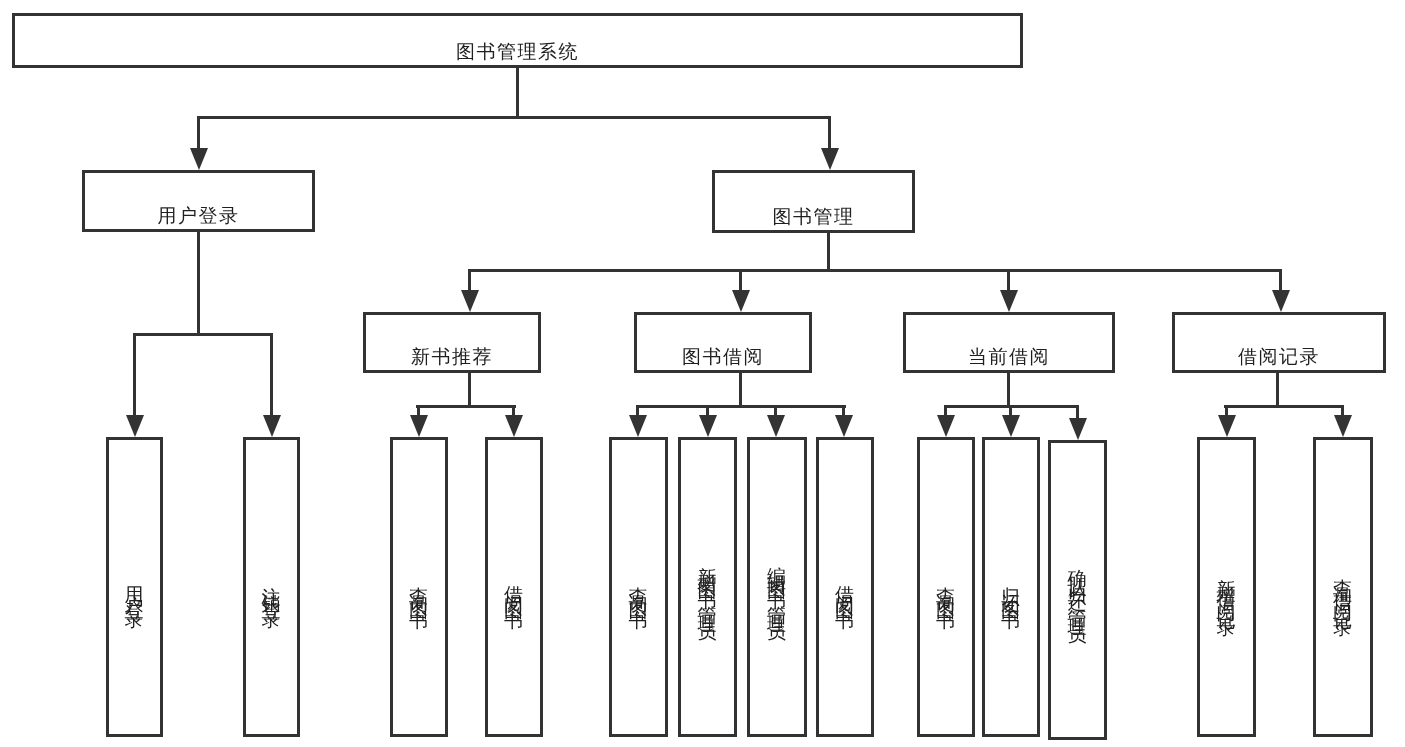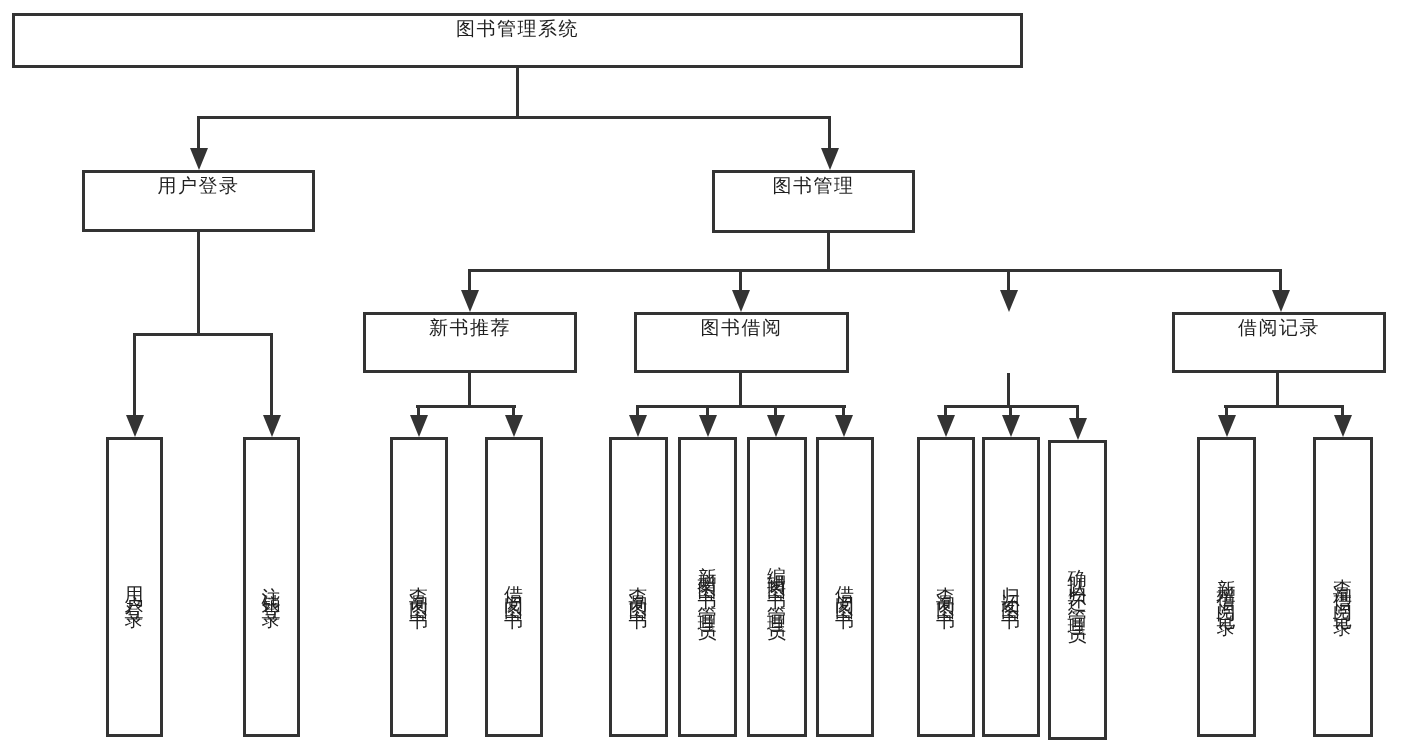--- a/index.html
+++ b/index.html
@@ -4,21 +4,21 @@
 <style>
   :root { --line:#333333; --text:#1f1f1f; }
   html,body{margin:0;padding:0;background:#ffffff;}
   .canvas{
     position:relative;width:1405px;height:747px;background:#ffffff;
     font-family:"DejaVu Sans","Liberation Sans",sans-serif;color:var(--text);
     overflow:hidden;
   }
   .hbox{
     position:absolute;box-sizing:border-box;border:3px solid var(--line);
-    background:#ffffff;display:flex;align-items:flex-start;justify-content:center;
+    background:#ffffff;display:flex;align-items:flex-end;justify-content:center;
     font-size:19px;letter-spacing:1.5px;
   }
   .vbox{
     position:absolute;box-sizing:border-box;border:3px solid var(--line);
     background:#ffffff;display:flex;align-items:center;justify-content:center;
     top:437px;height:300px;
   }
   .vbox .vtext{
     writing-mode:vertical-rl;text-orientation:mixed;
     font-size:19px;line-height:1;letter-spacing:8px;white-space:nowrap;
@@ -62,25 +62,28 @@
   <div class="ar" style="left:133px;top:334px;height:81px"></div>
   <div class="ar" style="left:270px;top:334px;height:81px"></div>
 
   <div class="vl" style="left:827px;top:233px;height:38px"></div>
   <div class="hl" style="left:468px;top:269px;width:814px"></div>
   <div class="ar" style="left:468px;top:271px;height:19px"></div>
   <div class="ar" style="left:739px;top:271px;height:19px"></div>
   <div class="ar" style="left:1007px;top:271px;height:19px"></div>
   <div class="ar" style="left:1279px;top:271px;height:19px"></div>
 
-  <div class="hbox" style="left:363px;top:312px;width:214px;height:61px">
+  <div class="hbox" style="left:363px;top:312px;width:178px;height:61px">
     <span>新书推荐</span>
   </div>
-  <div class="hbox" style="left:634px;top:312px;width:215px;height:61px">
+  <div class="hbox" style="left:634px;top:312px;width:178px;height:61px">
     <span>图书借阅</span>
+  </div>
+  <div class="hbox" style="left:903px;top:312px;width:212px;height:61px">
+    <span>当前借阅</span>
   </div>
   <div class="hbox" style="left:1172px;top:312px;width:214px;height:61px">
     <span>借阅记录</span>
   </div>
 
   <div class="vl" style="left:468px;top:373px;height:34px"></div>
   <div class="hl" style="left:416px;top:405px;width:100px"></div>
   <div class="ar" style="left:417px;top:407px;height:8px"></div>
   <div class="ar" style="left:512px;top:407px;height:8px"></div>
 

